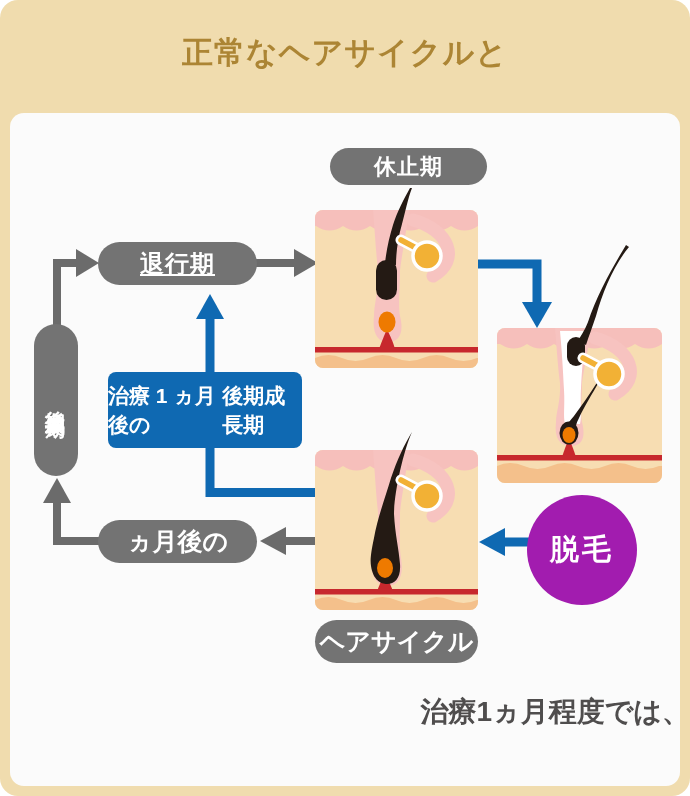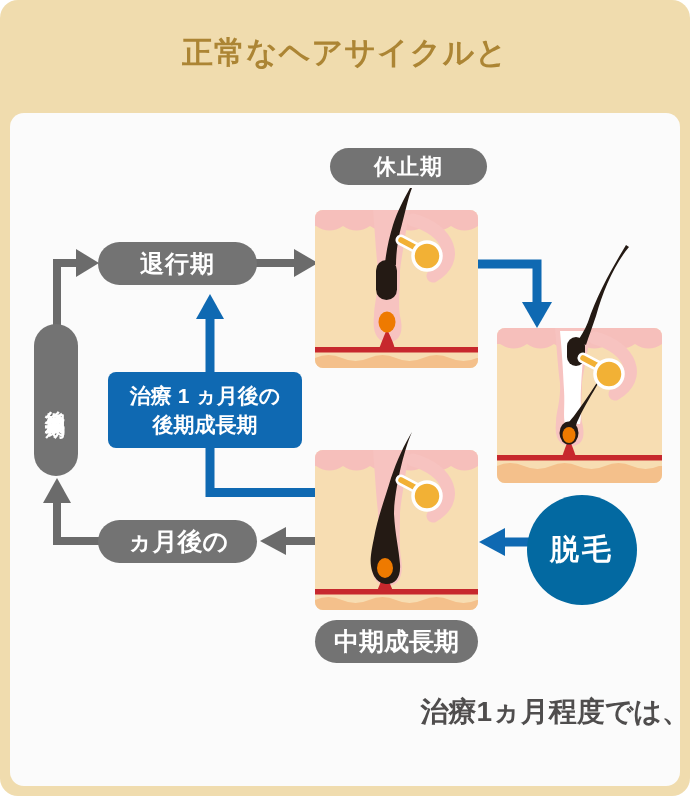--- a/index.html
+++ b/index.html
@@ -17,36 +17,36 @@
     background:#fbfbfb;border-radius:14px;
   }
   .connectors{position:absolute;left:0;top:0;width:690px;height:796px;}
   .illo{position:absolute;}
   .pill{
     position:absolute;background:#737373;color:#ffffff;border-radius:999px;
     display:flex;align-items:center;justify-content:center;font-weight:bold;
     letter-spacing:1px;
   }
   .pill-resting{left:330px;top:148px;width:157px;height:37px;font-size:22px;}
-  .pill-regression{left:98px;top:242px;width:159px;height:43px;font-size:24px;}
+  .pill-regression{left:98px;top:242px;width:159px;height:43px;font-size:24px;text-decoration:underline;}
   .pill-late{
     left:34px;top:324px;width:44px;height:152px;font-size:20px;
     writing-mode:vertical-rl;text-orientation:upright;letter-spacing:2px;
   }
   .pill-mid{left:98px;top:520px;width:159px;height:43px;font-size:25px;letter-spacing:0;}
   .pill-early{left:315px;top:620px;width:163px;height:43px;font-size:25px;letter-spacing:0;}
   .treatment-box{
     position:absolute;left:108px;top:372px;width:194px;height:76px;
     background:#0f69b2;color:#ffffff;border-radius:8px;
-    display:flex;flex-direction:column;align-items:center;justify-content:center;
+    display:flex;flex-direction:row;align-items:center;justify-content:center;
     font-weight:bold;font-size:21px;line-height:1.4;
   }
   .shed-circle{
     position:absolute;left:527px;top:495px;width:110px;height:110px;border-radius:50%;
-    background:#0369a1;color:#ffffff;display:flex;align-items:center;justify-content:center;
+    background:#a21caf;color:#ffffff;display:flex;align-items:center;justify-content:center;
     font-weight:bold;font-size:29px;letter-spacing:3px;text-align:center;
   }
   .caption{
     position:absolute;top:692px;left:0;width:690px;text-align:right;
     font-size:28px;font-weight:bold;color:#4f4d4d;line-height:1.45;
   }
 </style>
 </head>
 <body>
 
@@ -186,21 +186,21 @@
         <path d="M86,30 L103,39" stroke="#f2b135" stroke-width="5.5" stroke-linecap="round"></path>
         <circle cx="112" cy="46" r="14" fill="#f2b135" stroke="#ffffff" stroke-width="3.5"></circle>
       </g>
     </g>
   </svg>
 
   <div class="pill pill-resting">休止期</div>
   <div class="pill pill-regression">退行期</div>
   <div class="pill pill-late">後期成長期</div>
   <div class="pill pill-mid">ヵ月後の</div>
-  <div class="pill pill-early">中期成長期</div>
+  <div class="pill pill-early">ヘアサイクル</div>
 
   <div class="treatment-box">
     <div>治療 1 ヵ月後の</div>
     <div>後期成長期</div>
   </div>
 
   <div class="shed-circle">脱毛</div>
 
   <div class="caption">
     <div>治療1ヵ月程度では、</div>

